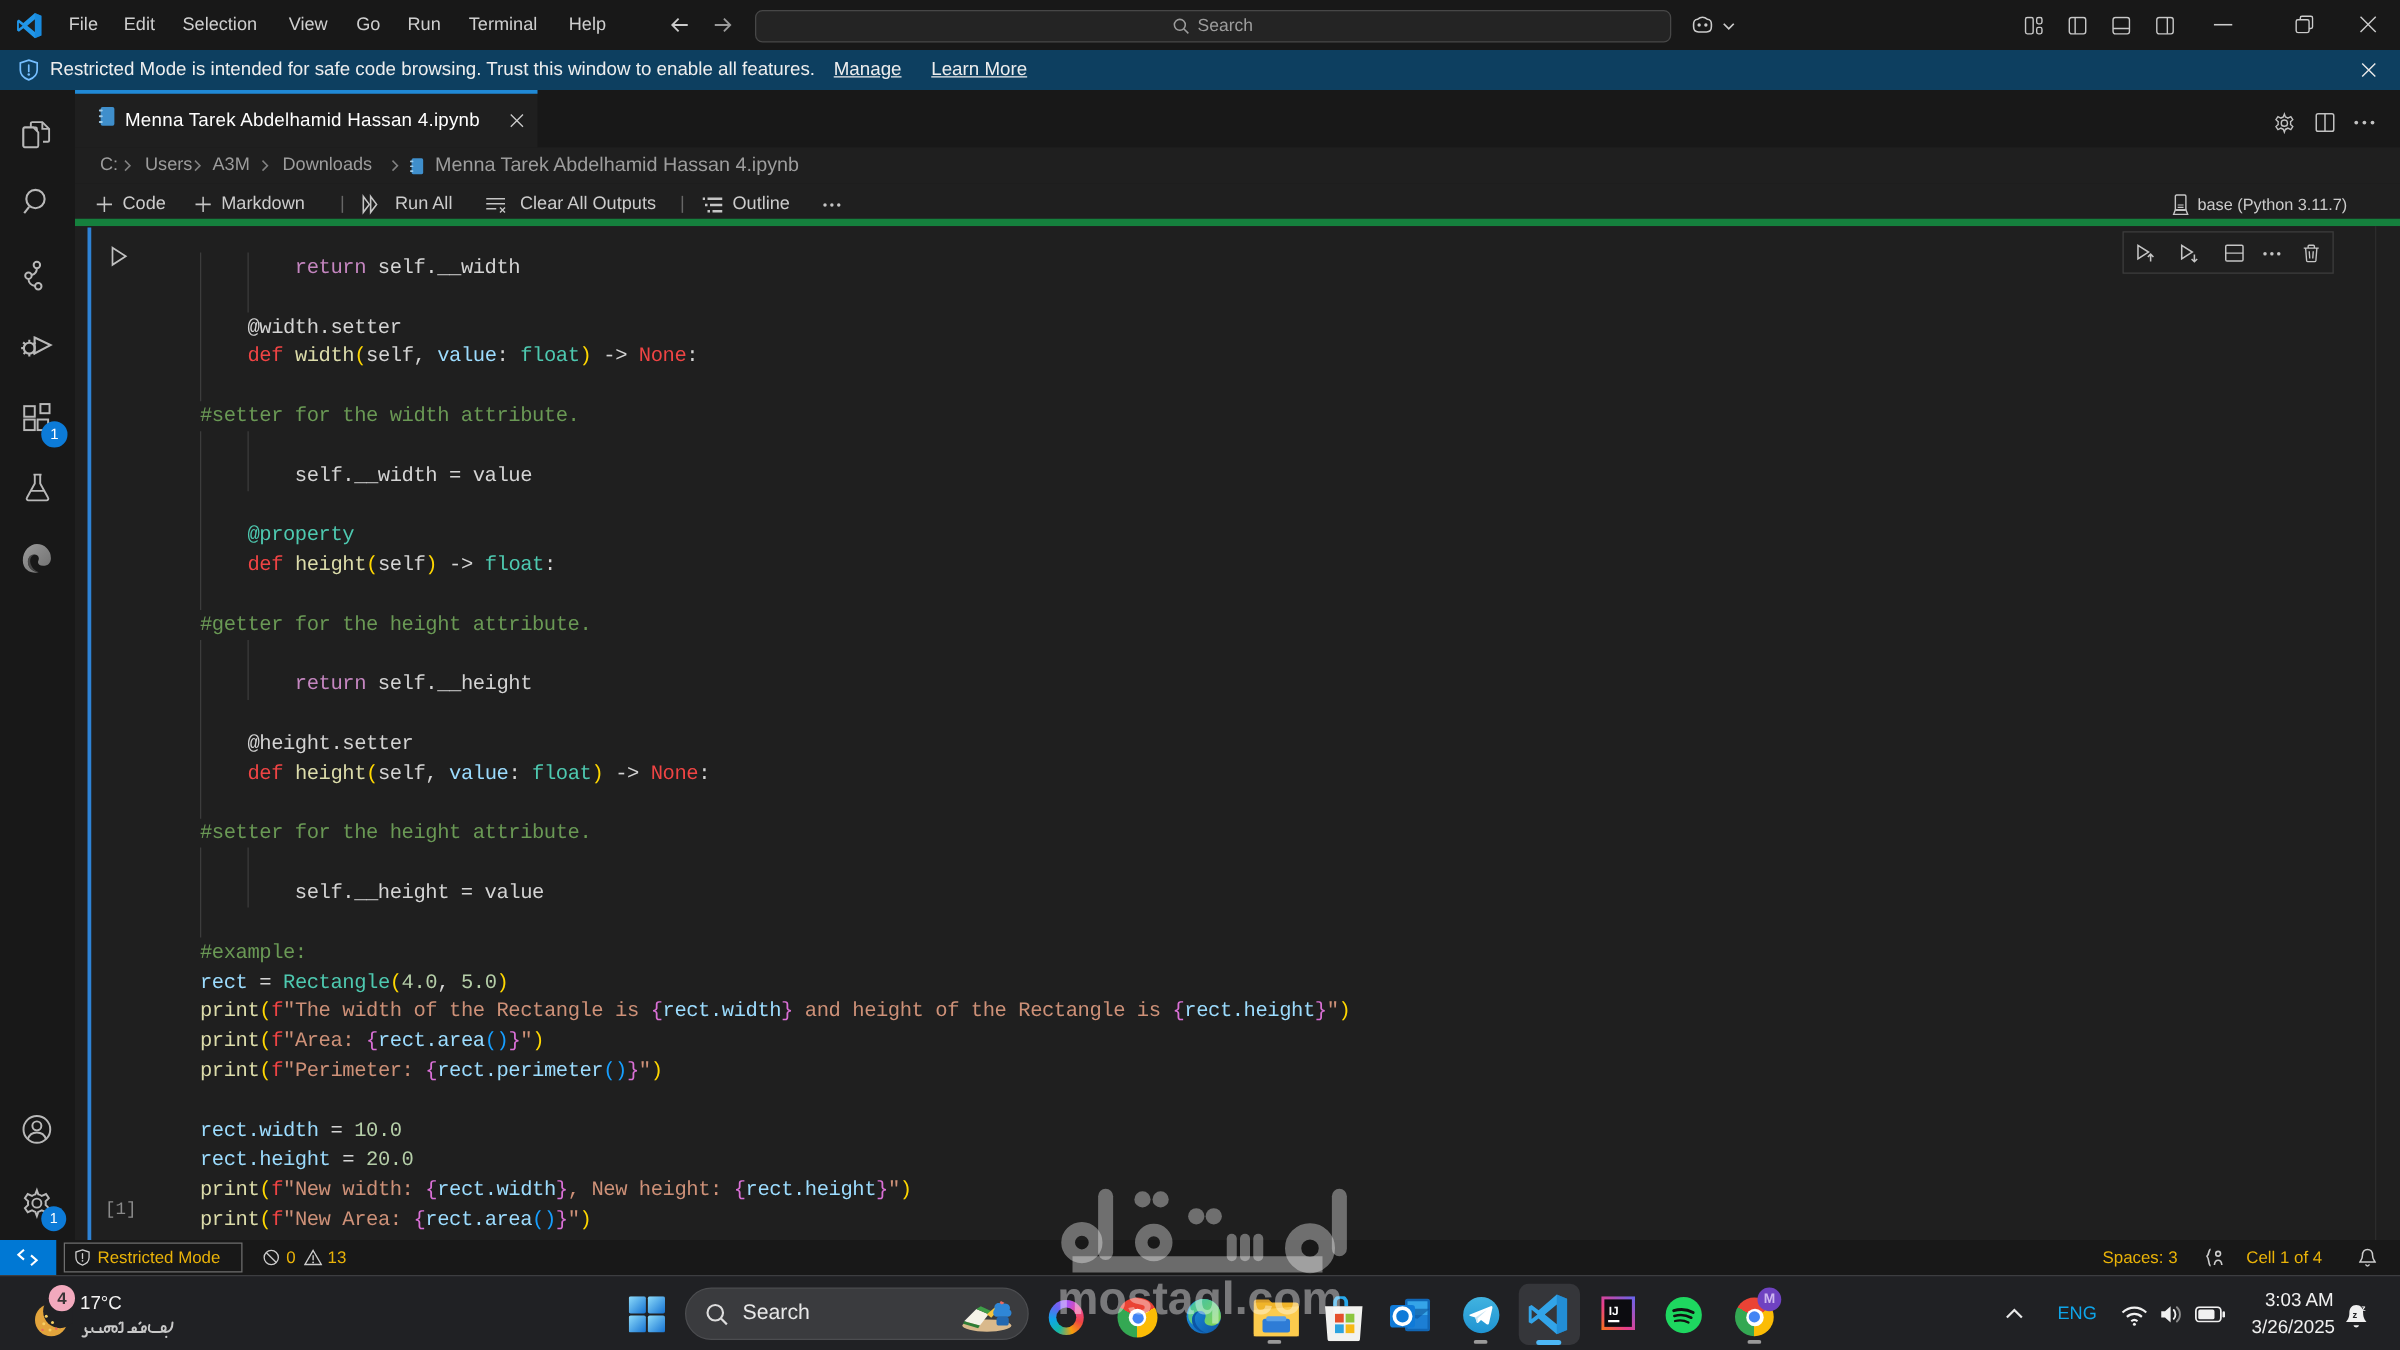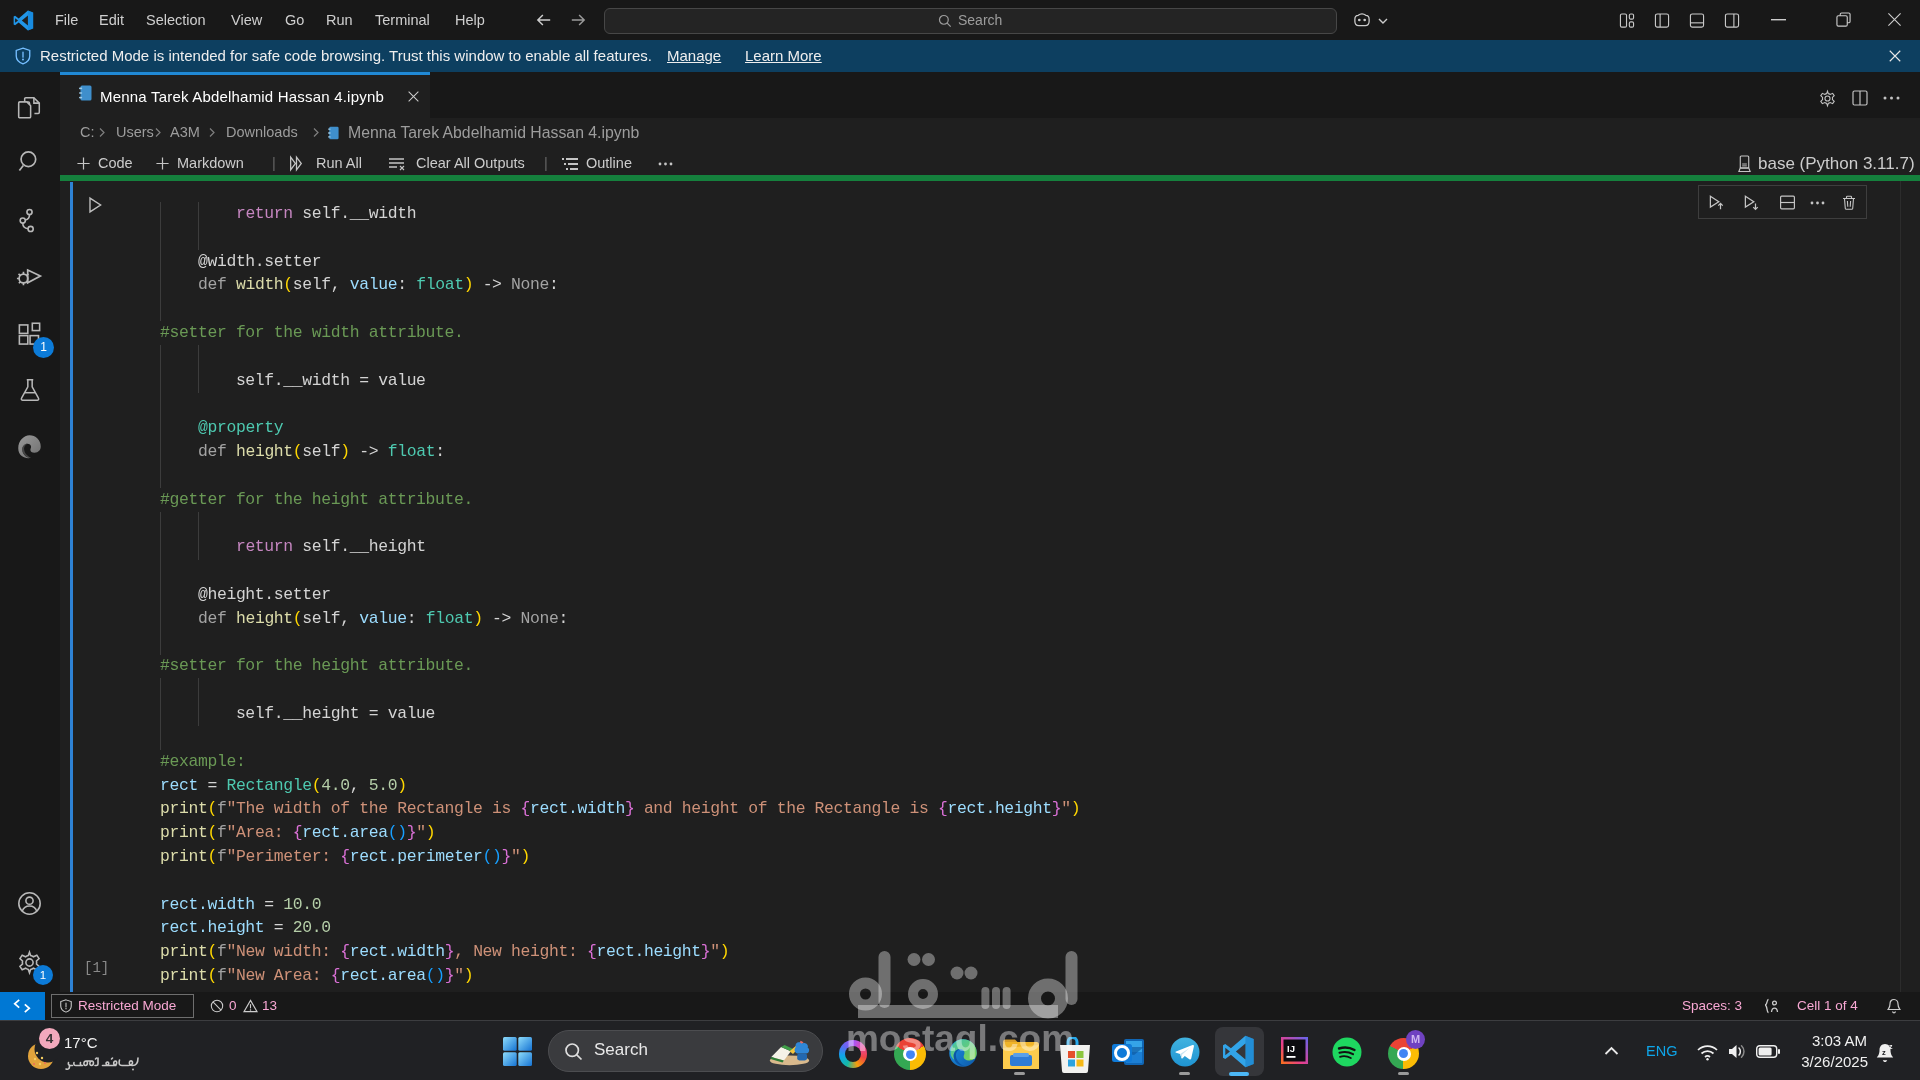--- a/index.html
+++ b/index.html
@@ -19,24 +19,24 @@
   
   #breadcrumbs { left:60px; top:118px; width:1860px; height:29px; background:#1f1f1f; color:#9d9d9d; font-size:14.5px; line-height:29px; }
   
   #nbtoolbar { left:60px; top:147px; width:1860px; height:34px; background:#1f1f1f; border-bottom:6px solid #15803d; color:#cccccc; font-size:14.5px; }
   .tbitem { position:absolute; top:0; height:33px; line-height:33px; }
   
   #editor { left:60px; top:181px; width:1860px; height:811px; background:#1f1f1f; }
   #cellbar { position:absolute; left:10px; top:1px; width:3px; height:810px; background:#2e82d4; }
   .guide { position:absolute; width:1px; background:#3c3c3c; }
   #code { position:absolute; left:100px; top:21px; font-family:"Liberation Mono", monospace; font-size:16.4px; letter-spacing:-0.35px; line-height:23.82px; white-space:pre; color:#d4d4d4; }
-  .kb{color:#a3a3a3}.kp{color:#c586c0}.fn{color:#dcdcaa}.ty{color:#4ec9b0}.vb{color:#9cdcfe}
+  .kb{color:#ef4444}.kp{color:#c586c0}.fn{color:#dcdcaa}.ty{color:#4ec9b0}.vb{color:#9cdcfe}
   .st{color:#ce9178}.nu{color:#b5cea8}.cm{color:#6a9955}.b1{color:#ffd700}.b2{color:#da70d6}.b3{color:#179fff}
   
-  #statusbar { left:0; top:992px; width:1920px; height:28px; background:#181818; color:#f9a8d4; font-size:13.5px; }
+  #statusbar { left:0; top:992px; width:1920px; height:28px; background:#181818; color:#eab308; font-size:13.5px; }
   
   #taskbar { left:0; top:1020px; width:1920px; height:60px; background:#202124; border-top:1px solid #3c3d40; }
   
   #watermark { left:0; top:0; width:1920px; height:1080px; pointer-events:none; z-index:50; }
 </style>
 </head>
 <body>
 <div id="stage">
   <div class="abs" id="titlebar">
     <svg class="abs" style="left:13px;top:10px" width="21" height="21" viewBox="0 0 100 100">
@@ -198,21 +198,21 @@
     <svg class="abs" style="left:598px;top:15px" width="15" height="4" viewBox="0 0 15 4" fill="#c5c5c5">
         <circle cx="2" cy="2" r="1.4"></circle>
         <circle cx="7.5" cy="2" r="1.4"></circle>
         <circle cx="13" cy="2" r="1.4"></circle>
       </svg>
     <svg class="abs" style="left:1677px;top:8px" width="15" height="18" viewBox="0 0 16 19" fill="none" stroke="#c5c5c5" stroke-width="1.2">
         <rect x="3.5" y="1" width="9" height="13" rx="1"></rect>
         <path d="M5.5 9.5 H10.5 M5.5 11.5 H10.5" stroke-width="1"></path>
         <path d="M2 17.5 L3.5 13.5 H12.5 L14 17.5 Z"></path>
       </svg>
-    <span class="tbitem" style="left:1698px;font-size:17px">base (Python 3.11.7)</span>
+    <span class="tbitem" style="left:1698px;font-size:13px">base (Python 3.11.7)</span>
   </div>
   <div class="abs" id="editor">
     <div id="cellbar"></div>
     <svg class="abs" style="left:25px;top:13px" width="20" height="22" viewBox="0 0 16 16" fill="none" stroke="#c0c0c0" stroke-width="1.1">
         <path d="M4 2.5 L12.5 8 L4 13.5 Z"></path>
       </svg>
     <div class="guide" style="left:100px;top:21px;height:119px"></div>
     <div class="guide" style="left:100px;top:164px;height:143px"></div>
     <div class="guide" style="left:100px;top:331px;height:143px"></div>
     <div class="guide" style="left:100px;top:497px;height:72px"></div>

